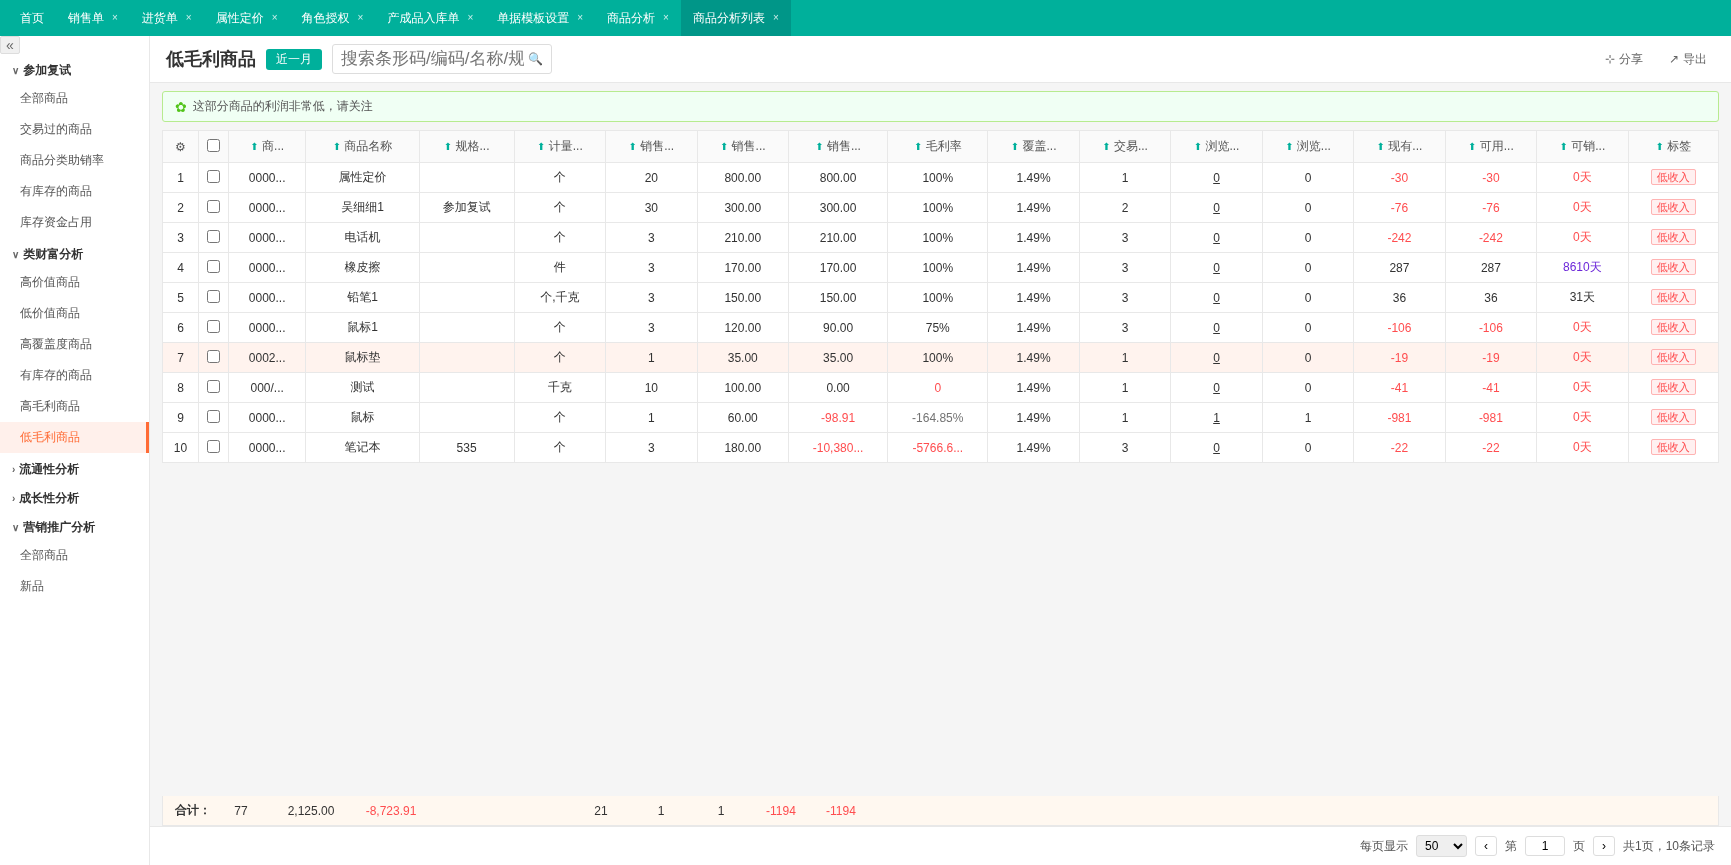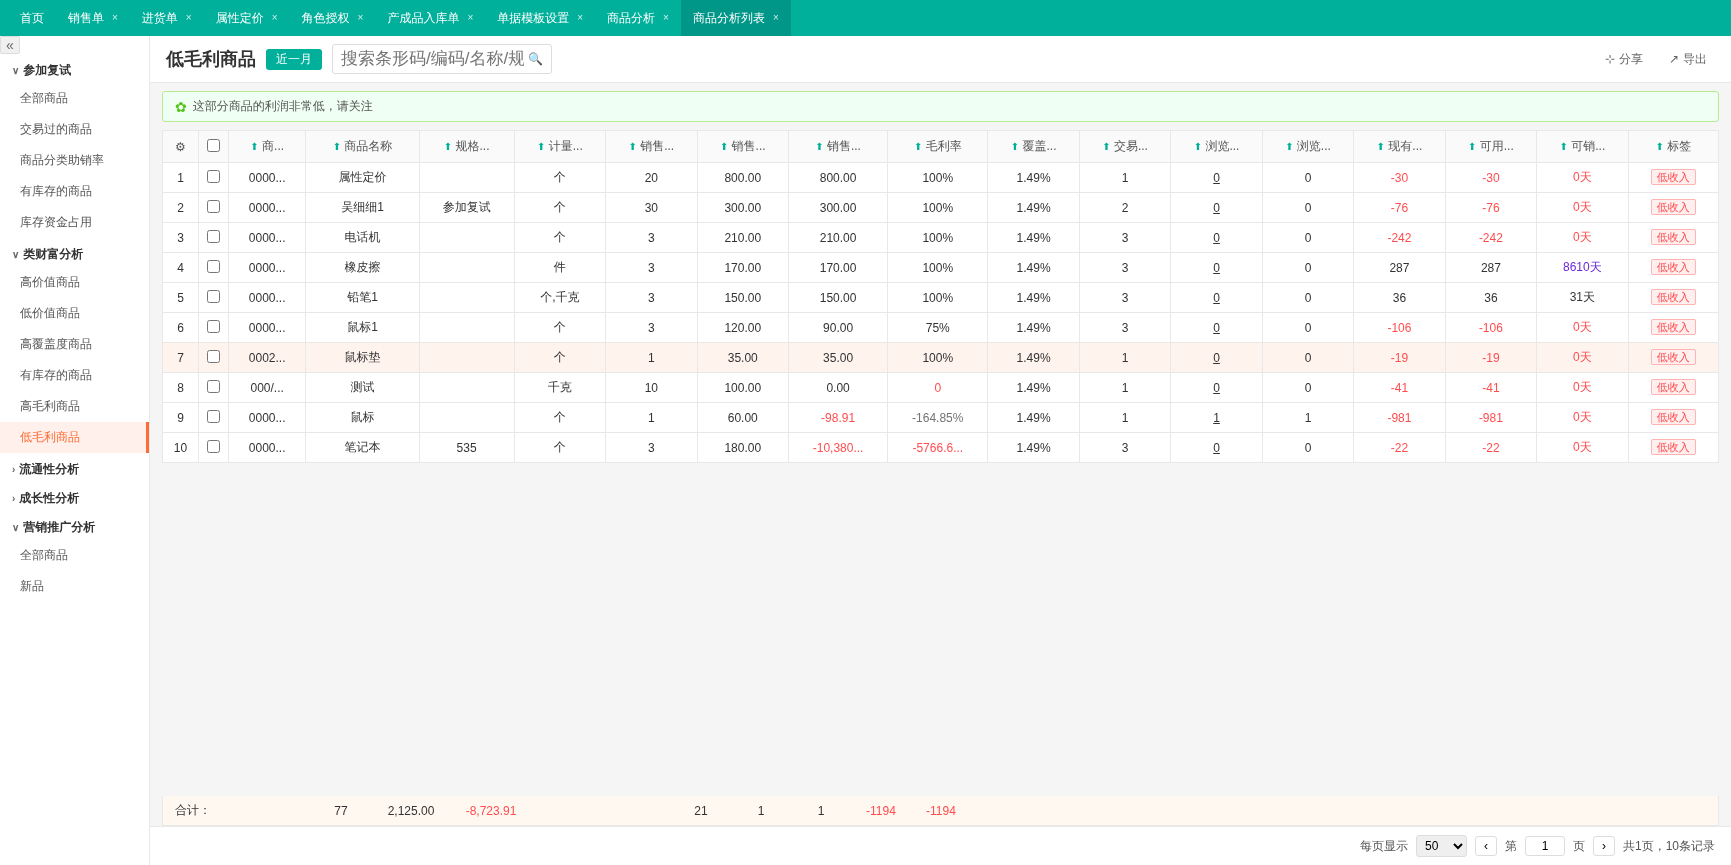--- a/index.html
+++ b/index.html
@@ -180,21 +180,21 @@
       background: #fff8f0;
       border: 1px solid #e8e8e8;
       border-top: none;
       padding: 6px 12px;
       display: flex;
       align-items: center;
       font-size: 12px;
       color: #333;
       margin: 0 12px;
     }
-    .footer-label { margin-right: 100px; font-weight: normal; }
+    .footer-label { font-weight: bold; }
     .footer-values {
       display: flex;
       gap: 0;
       flex: 1;
     }
     .footer-cell {
       text-align: center;
       padding: 0 6px;
     }
 

